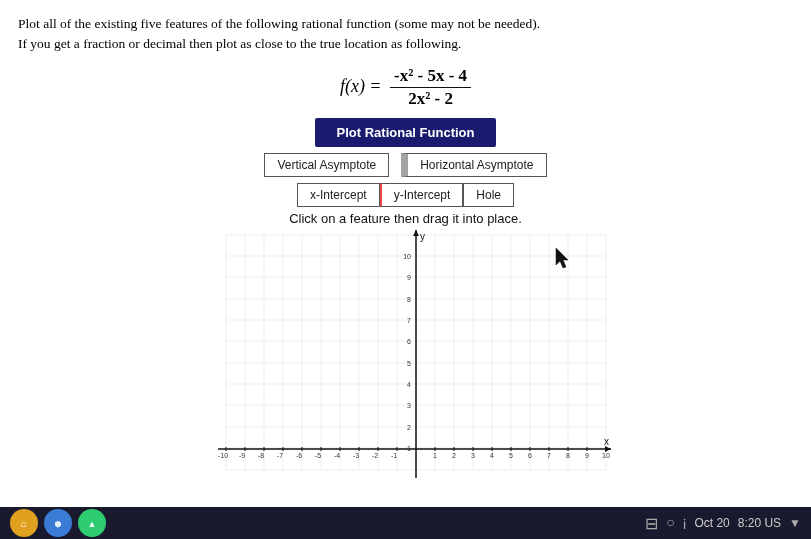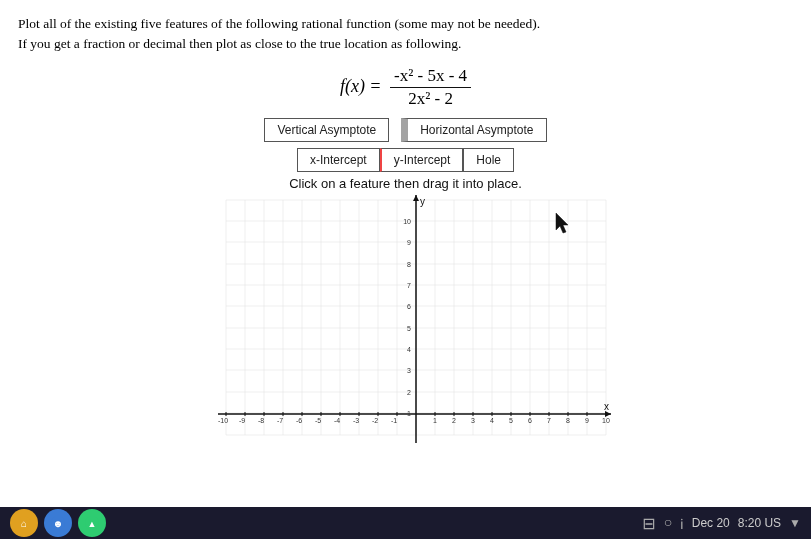--- a/index.html
+++ b/index.html
@@ -39,20 +39,21 @@
       display: inline-block;
       vertical-align: middle;
       text-align: center;
       margin-left: 4px;
     }
 
     .fraction-num, .fraction-den {
       display: block;
       font-size: 17px;
       padding: 1px 4px;
+      font-weight: bold;
     }
 
     .fraction-line {
       display: block;
       border-top: 1.5px solid #111;
       width: 100%;
     }
 
     
     .button-section {
@@ -182,20 +183,21 @@
   <div class="formula-area">
     <span class="formula-label">f(x) =</span>
     <span class="fraction">
       <span class="fraction-num">-x² - 5x - 4</span>
       <span class="fraction-line"></span>
       <span class="fraction-den">2x² - 2</span>
     </span>
   </div>
 
   <div class="button-section">
+    <button class="plot-btn">Plot Rational Function</button>
 
     <div class="feature-buttons-row1">
       <button class="feature-btn">Vertical Asymptote</button>
       <button class="feature-btn" style="border-left:7px solid #a3a3a3;">Horizontal Asymptote</button>
     </div>
 
     <div class="feature-buttons-row2">
       <button class="feature-btn">x-Intercept</button>
       <button class="feature-btn" style="border-left:2px solid #ef4444;">y-Intercept</button>
       <button class="feature-btn" style="border-left:1px solid #555;">Hole</button>
@@ -340,17 +342,17 @@
       </svg>
     </div>
   </div>
 
   <div class="taskbar-right">
 
     <div style="color:#aaa; font-size:16px; cursor:pointer;">⊟</div>
 
     <div style="color:#aaa; font-size:14px; cursor:pointer;">○</div>
     <div style="color:#aaa; font-size:14px; cursor:pointer;">ℹ</div>
-    <span class="taskbar-text">Dec 20</span>
+    <span class="taskbar-text">Oct 20</span>
     <span class="taskbar-text">8:20 US</span>
     <div style="color:#aaa; font-size:12px; cursor:pointer;">▼</div>
   </div>
 </div>
 
 </body></html>

